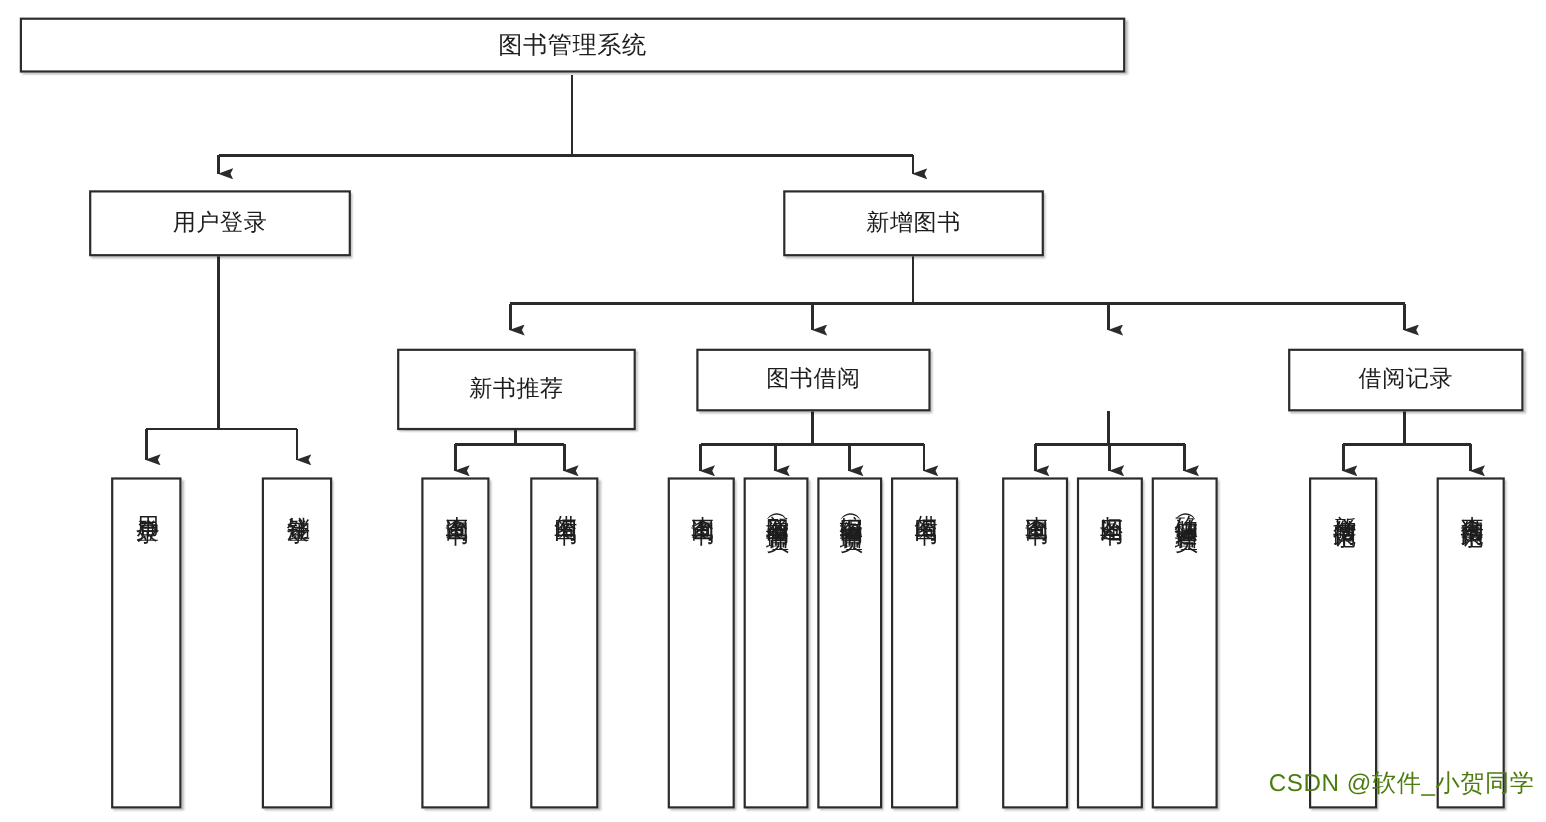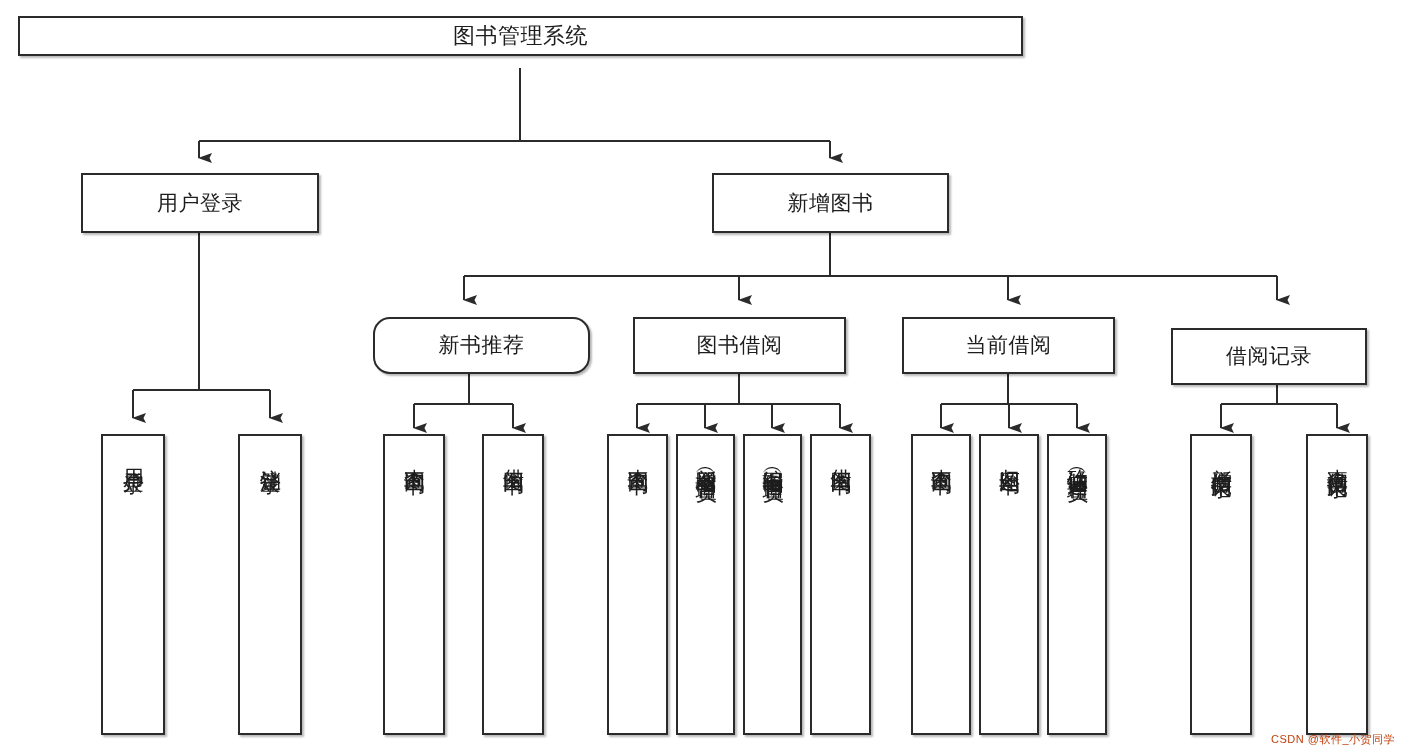--- a/index.html
+++ b/index.html
@@ -58,23 +58,23 @@
     writing-mode: vertical-rl;
     text-orientation: upright;
     font-size: 21px;
     line-height: 1.28;
     letter-spacing: 2px;
     white-space: nowrap;
   }
   #watermark {
     position: absolute;
     right: 10px;
-    bottom: 0;
-    font-size: 11px;
-    color: #c2410c;
+    bottom: 20px;
+    font-size: 22px;
+    color: #4d7c0f;
     z-index: 5;
     white-space: nowrap;
     letter-spacing: 0.5px;
   }
 </style>
 </head>
 <body>
 
 <div id="canvas">
 
@@ -121,45 +121,42 @@
       <line x1="1009" y1="404" x2="1009" y2="428" marker-end="url(#ah)"></line>
       <line x1="1077" y1="404" x2="1077" y2="428" marker-end="url(#ah)"></line>
 
       <line x1="1277" y1="374" x2="1277" y2="404"></line>
       <line x1="1221" y1="404" x2="1337" y2="404"></line>
       <line x1="1221" y1="404" x2="1221" y2="428" marker-end="url(#ah)"></line>
       <line x1="1337" y1="404" x2="1337" y2="428" marker-end="url(#ah)"></line>
     </g>
   </svg>
 
-  <div class="node root horiz" style="left:18px; top:16px; width:1005px; height:40px;">
+  <div class="node root horiz" style="left:18px; top:16px; width:1005px; height:50px;">
     <span class="label">图书管理系统</span>
   </div>
 
   <div class="node horiz" style="left:81px; top:173px; width:238px; height:60px;">
     <span class="label">用户登录</span>
   </div>
 
   <div class="node horiz" style="left:712px; top:173px; width:237px; height:60px;">
     <span class="label">新增图书</span>
   </div>
 
-  <div class="node horiz" style="left:373px; top:317px; width:217px; height:57px;border-radius:17px;">
+  <div class="node horiz" style="left:361px; top:317px; width:217px; height:74px;">
     <span class="label">新书推荐</span>
   </div>
 
   <div class="node horiz" style="left:633px; top:317px; width:213px; height:57px;align-items:center;">
     <span class="label">图书借阅</span>
   </div>
 
-  <div class="node horiz" style="left:902px; top:317px; width:213px; height:57px;">
-    <span class="label">当前借阅</span>
-  </div>
-
-  <div class="node horiz" style="left:1171px; top:317px; width:196px; height:57px;margin-top:11px;">
+
+  <div class="node horiz" style="left:1171px; top:317px; width:214px; height:57px;">
     <span class="label">借阅记录</span>
   </div>
 
   <div class="node vert" style="left:101px; top:434px; width:64px; height:301px;">
     <span class="label">用户登录</span>
   </div>
 
   <div class="node vert" style="left:238px; top:434px; width:64px; height:301px;">
     <span class="label">注销登录</span>
   </div>

